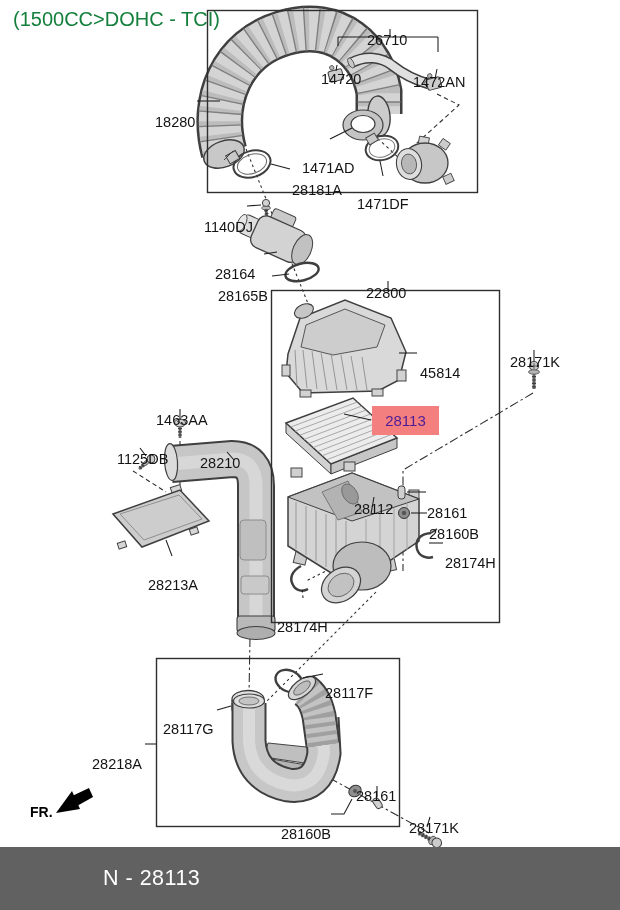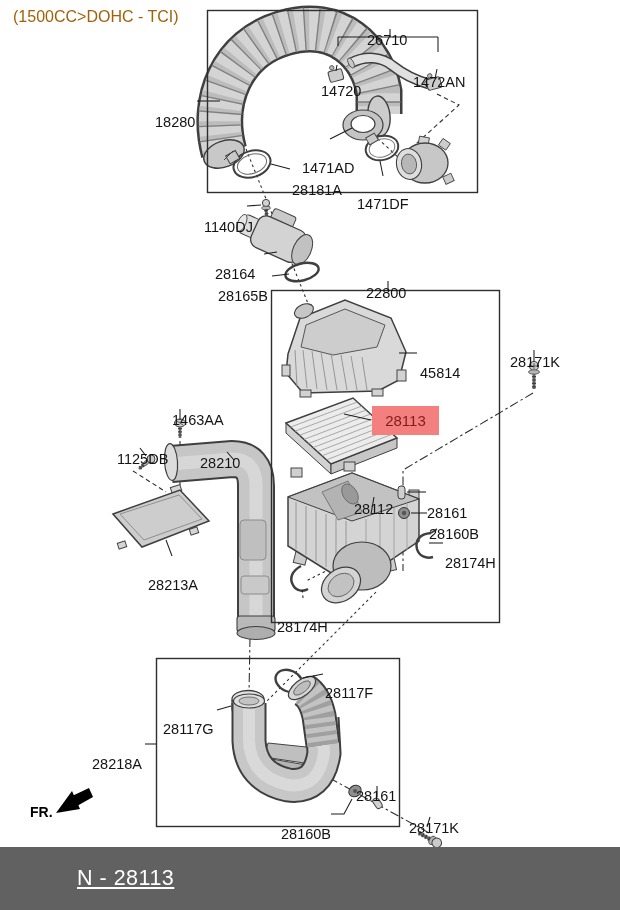--- a/index.html
+++ b/index.html
@@ -1,30 +1,30 @@
 <!DOCTYPE html>
 <html><head>
 <meta charset="utf-8">
 <style>
   html,body{margin:0;padding:0;background:#ffffff;}
   #stage{position:relative;width:620px;height:910px;background:#ffffff;overflow:hidden;
          font-family:"Liberation Sans",sans-serif;}
   #art{position:absolute;left:0;top:0;}
   .lbl{position:absolute;font:14.5px/1.15 "Liberation Sans",sans-serif;color:#141414;
        white-space:nowrap;margin-top:20px;}
-  .title{position:absolute;left:13px;top:8px;font-size:16px;color:#a16207;}
+  .title{position:absolute;left:13px;top:8px;font-size:20px;color:#15803d;}
   .hl{position:absolute;left:372px;top:406px;width:67px;height:29px;background:#f47f7f;
       display:flex;align-items:center;justify-content:center;
-      font-size:15px;color:#7f1d1d;}
+      font-size:15px;color:#4c1d95;}
   .fr{position:absolute;left:30px;top:804px;font-size:14px;font-weight:bold;color:#000;}
   .footer{position:absolute;left:0;top:847px;width:620px;height:63px;background:#616161;
           display:flex;align-items:center;padding-left:77px;box-sizing:border-box;
           color:#ffffff;font-size:21.5px;letter-spacing:.5px;}
   .footer span{white-space:pre;}
-  .footer .gap{text-decoration:underline;}
+  .footer .gap{margin-left:26px;}
 </style>
 </head>
 <body>
 
 <div id="stage">
 
 <svg id="art" width="620" height="910" viewBox="0 0 620 910">
 
   <g stroke="#2b2b2b" fill="none" stroke-width="1.05">
     <line x1="246" y1="149" x2="309" y2="306" stroke-dasharray="2.6 3"></line>
@@ -313,33 +313,33 @@
   <g fill="#000">
     <polygon points="56,813 72,791 80,809"></polygon>
     <polygon points="70,797 89,788 93,797 77,806"></polygon>
   </g>
 </svg>
 
 <div class="title">(1500CC&gt;DOHC - TCI)</div>
 
 <div class="lbl" style="left:155px;top:94px">18280</div>
 <div class="lbl" style="left:367px;top:12px">26710</div>
-<div class="lbl" style="left:321px;top:63px">14720</div>
+<div class="lbl" style="left:321px;top:51px">14720</div>
 <div class="lbl" style="left:413px;top:54px">1472AN</div>
 <div class="lbl" style="left:302px;top:140px">1471AD</div>
 <div class="lbl" style="left:292px;top:162px">28181A</div>
 <div class="lbl" style="left:357px;top:176px">1471DF</div>
 <div class="lbl" style="left:204px;top:199px">1140DJ</div>
 <div class="lbl" style="left:215px;top:246px">28164</div>
 <div class="lbl" style="left:218px;top:268px">28165B</div>
 <div class="lbl" style="left:366px;top:265px">22800</div>
 <div class="lbl" style="left:420px;top:345px">45814</div>
 <div class="lbl" style="left:510px;top:334px">28171K</div>
 <div class="hl">28113</div>
-<div class="lbl" style="left:172px;top:392px">1463AA</div>
+<div class="lbl" style="left:156px;top:392px">1463AA</div>
 <div class="lbl" style="left:117px;top:431px">1125DB</div>
 <div class="lbl" style="left:200px;top:435px">28210</div>
 <div class="lbl" style="left:148px;top:557px">28213A</div>
 <div class="lbl" style="left:354px;top:481px">28112</div>
 <div class="lbl" style="left:427px;top:485px">28161</div>
 <div class="lbl" style="left:429px;top:506px">28160B</div>
 <div class="lbl" style="left:445px;top:535px">28174H</div>
 <div class="lbl" style="left:277px;top:599px">28174H</div>
 <div class="lbl" style="left:325px;top:665px">28117F</div>
 <div class="lbl" style="left:163px;top:701px">28117G</div>

